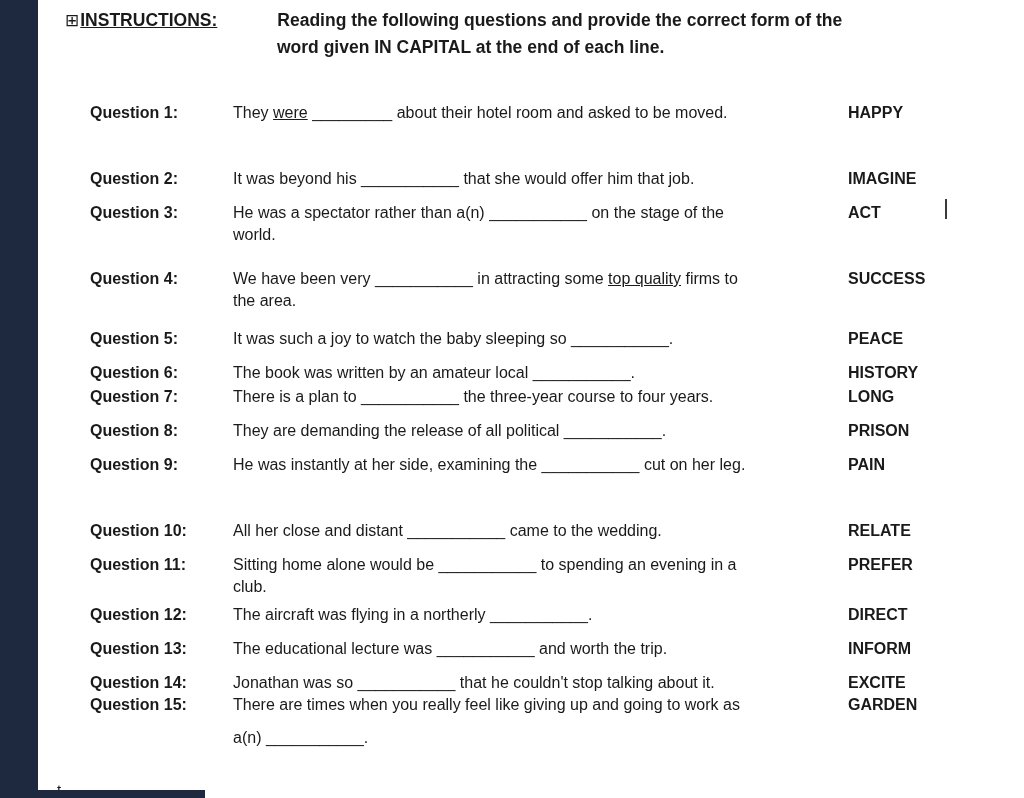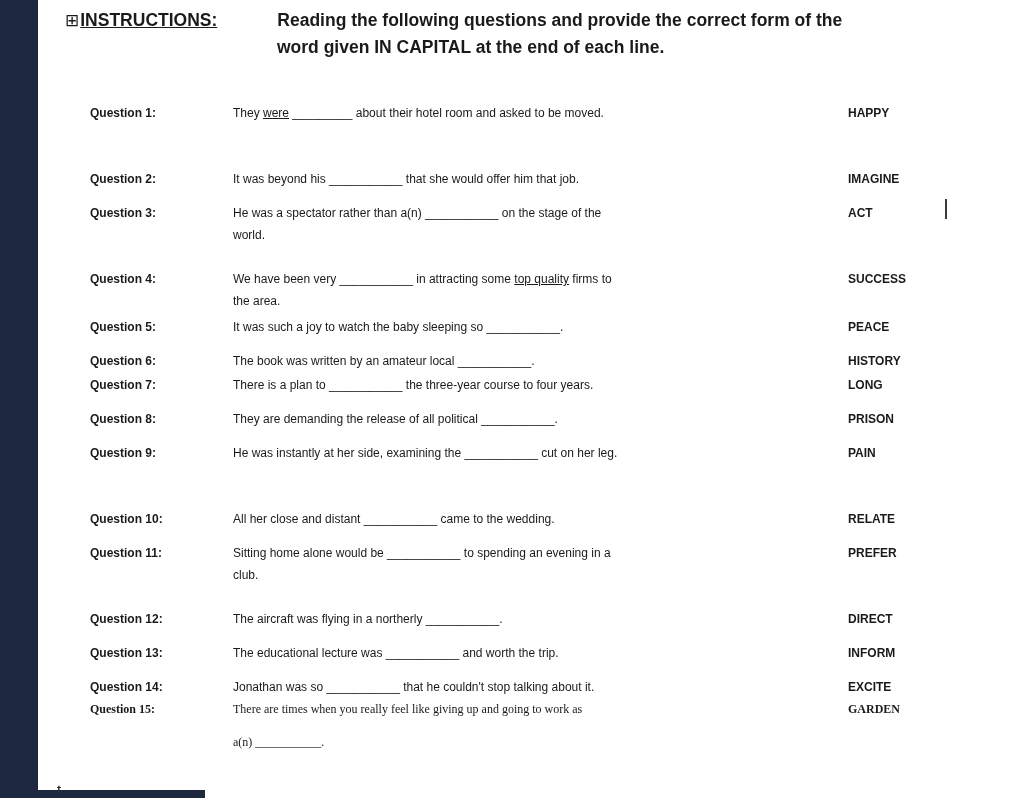--- a/index.html
+++ b/index.html
@@ -44,21 +44,21 @@
     font-weight: bold;
     font-size: 17.5px;
     line-height: 26px;
   }
   .qlist { margin-top: 42px; }
   .q-row {
     position: relative;
     display: grid;
     grid-template-columns: 143px 615px auto;
     margin-left: 52px;
-    font-size: 12px;
+    font-size: 16px;
     line-height: 22px;
   }
   .q-label { font-weight: bold; white-space: nowrap; }
   .q-text { }
   .q-answer { font-weight: bold; white-space: nowrap; align-self: start; }
   .u { text-decoration: underline; }
   .mt { display: inline-block; margin-top: 11px; }
   .caret {
     position: absolute;
     left: 855px; top: -3px;
@@ -94,21 +94,21 @@
     <div class="q-label">Question 2:</div>
     <div class="q-text"><span>It was beyond his ___________ that she would offer him that job.</span></div>
     <div class="q-answer">IMAGINE</div>
   </div>
       <div class="q-row" style="margin-bottom: 22px;">
     <div class="q-label">Question 3:</div>
     <div class="q-text"><span>He was a spectator rather than a(n) ___________ on the stage of the</span><br><span>world.</span></div>
     <div class="q-answer">ACT</div>
   <span class="caret"></span>
       </div>
-      <div class="q-row" style="margin-bottom: 4px;">
+      <div class="q-row" style="margin-bottom: 16px;">
     <div class="q-label">Question 4:</div>
     <div class="q-text"><span>We have been very ___________ in attracting some </span><span class="u">top quality</span><span> firms to</span><br><span>the area.</span></div>
     <div class="q-answer">SUCCESS</div>
   </div>
       <div class="q-row" style="margin-bottom: 12px;">
     <div class="q-label">Question 5:</div>
     <div class="q-text"><span>It was such a joy to watch the baby sleeping so ___________.</span></div>
     <div class="q-answer">PEACE</div>
   </div>
       <div class="q-row" style="margin-bottom: 2px;">
@@ -129,41 +129,41 @@
       <div class="q-row" style="margin-bottom: 44px;">
     <div class="q-label">Question 9:</div>
     <div class="q-text"><span>He was instantly at her side, examining the ___________ cut on her leg.</span></div>
     <div class="q-answer">PAIN</div>
   </div>
       <div class="q-row" style="margin-bottom: 12px;">
     <div class="q-label">Question 10:</div>
     <div class="q-text"><span>All her close and distant ___________ came to the wedding.</span></div>
     <div class="q-answer">RELATE</div>
   </div>
-      <div class="q-row" style="margin-bottom: 22px;">
+      <div class="q-row" style="margin-bottom: 6px;">
     <div class="q-label">Question 11:</div>
     <div class="q-text"><span>Sitting home alone would be ___________ to spending an evening in a</span><br><span>club.</span></div>
     <div class="q-answer">PREFER</div>
   </div>
       <div class="q-row" style="margin-bottom: 12px;">
     <div class="q-label">Question 12:</div>
     <div class="q-text"><span>The aircraft was flying in a northerly ___________.</span></div>
     <div class="q-answer">DIRECT</div>
   </div>
       <div class="q-row" style="margin-bottom: 12px;">
     <div class="q-label">Question 13:</div>
     <div class="q-text"><span>The educational lecture was ___________ and worth the trip.</span></div>
     <div class="q-answer">INFORM</div>
   </div>
       <div class="q-row" style="">
     <div class="q-label">Question 14:</div>
     <div class="q-text"><span>Jonathan was so ___________ that he couldn't stop talking about it.</span></div>
     <div class="q-answer">EXCITE</div>
   </div>
-      <div class="q-row" style="margin-bottom: 8px; font-family: Liberation Serif, serif;">
+      <div class="q-row" style="margin-bottom: 8px;">
     <div class="q-label">Question 15:</div>
     <div class="q-text"><span>There are times when you really feel like giving up and going to work as</span><br><span class="mt">a(n) ___________.</span></div>
     <div class="q-answer">GARDEN</div>
   </div>
     </div>
 
   <div class="clipped">t</div>
 </div>
 
 <div class="edge-bottom"></div>

